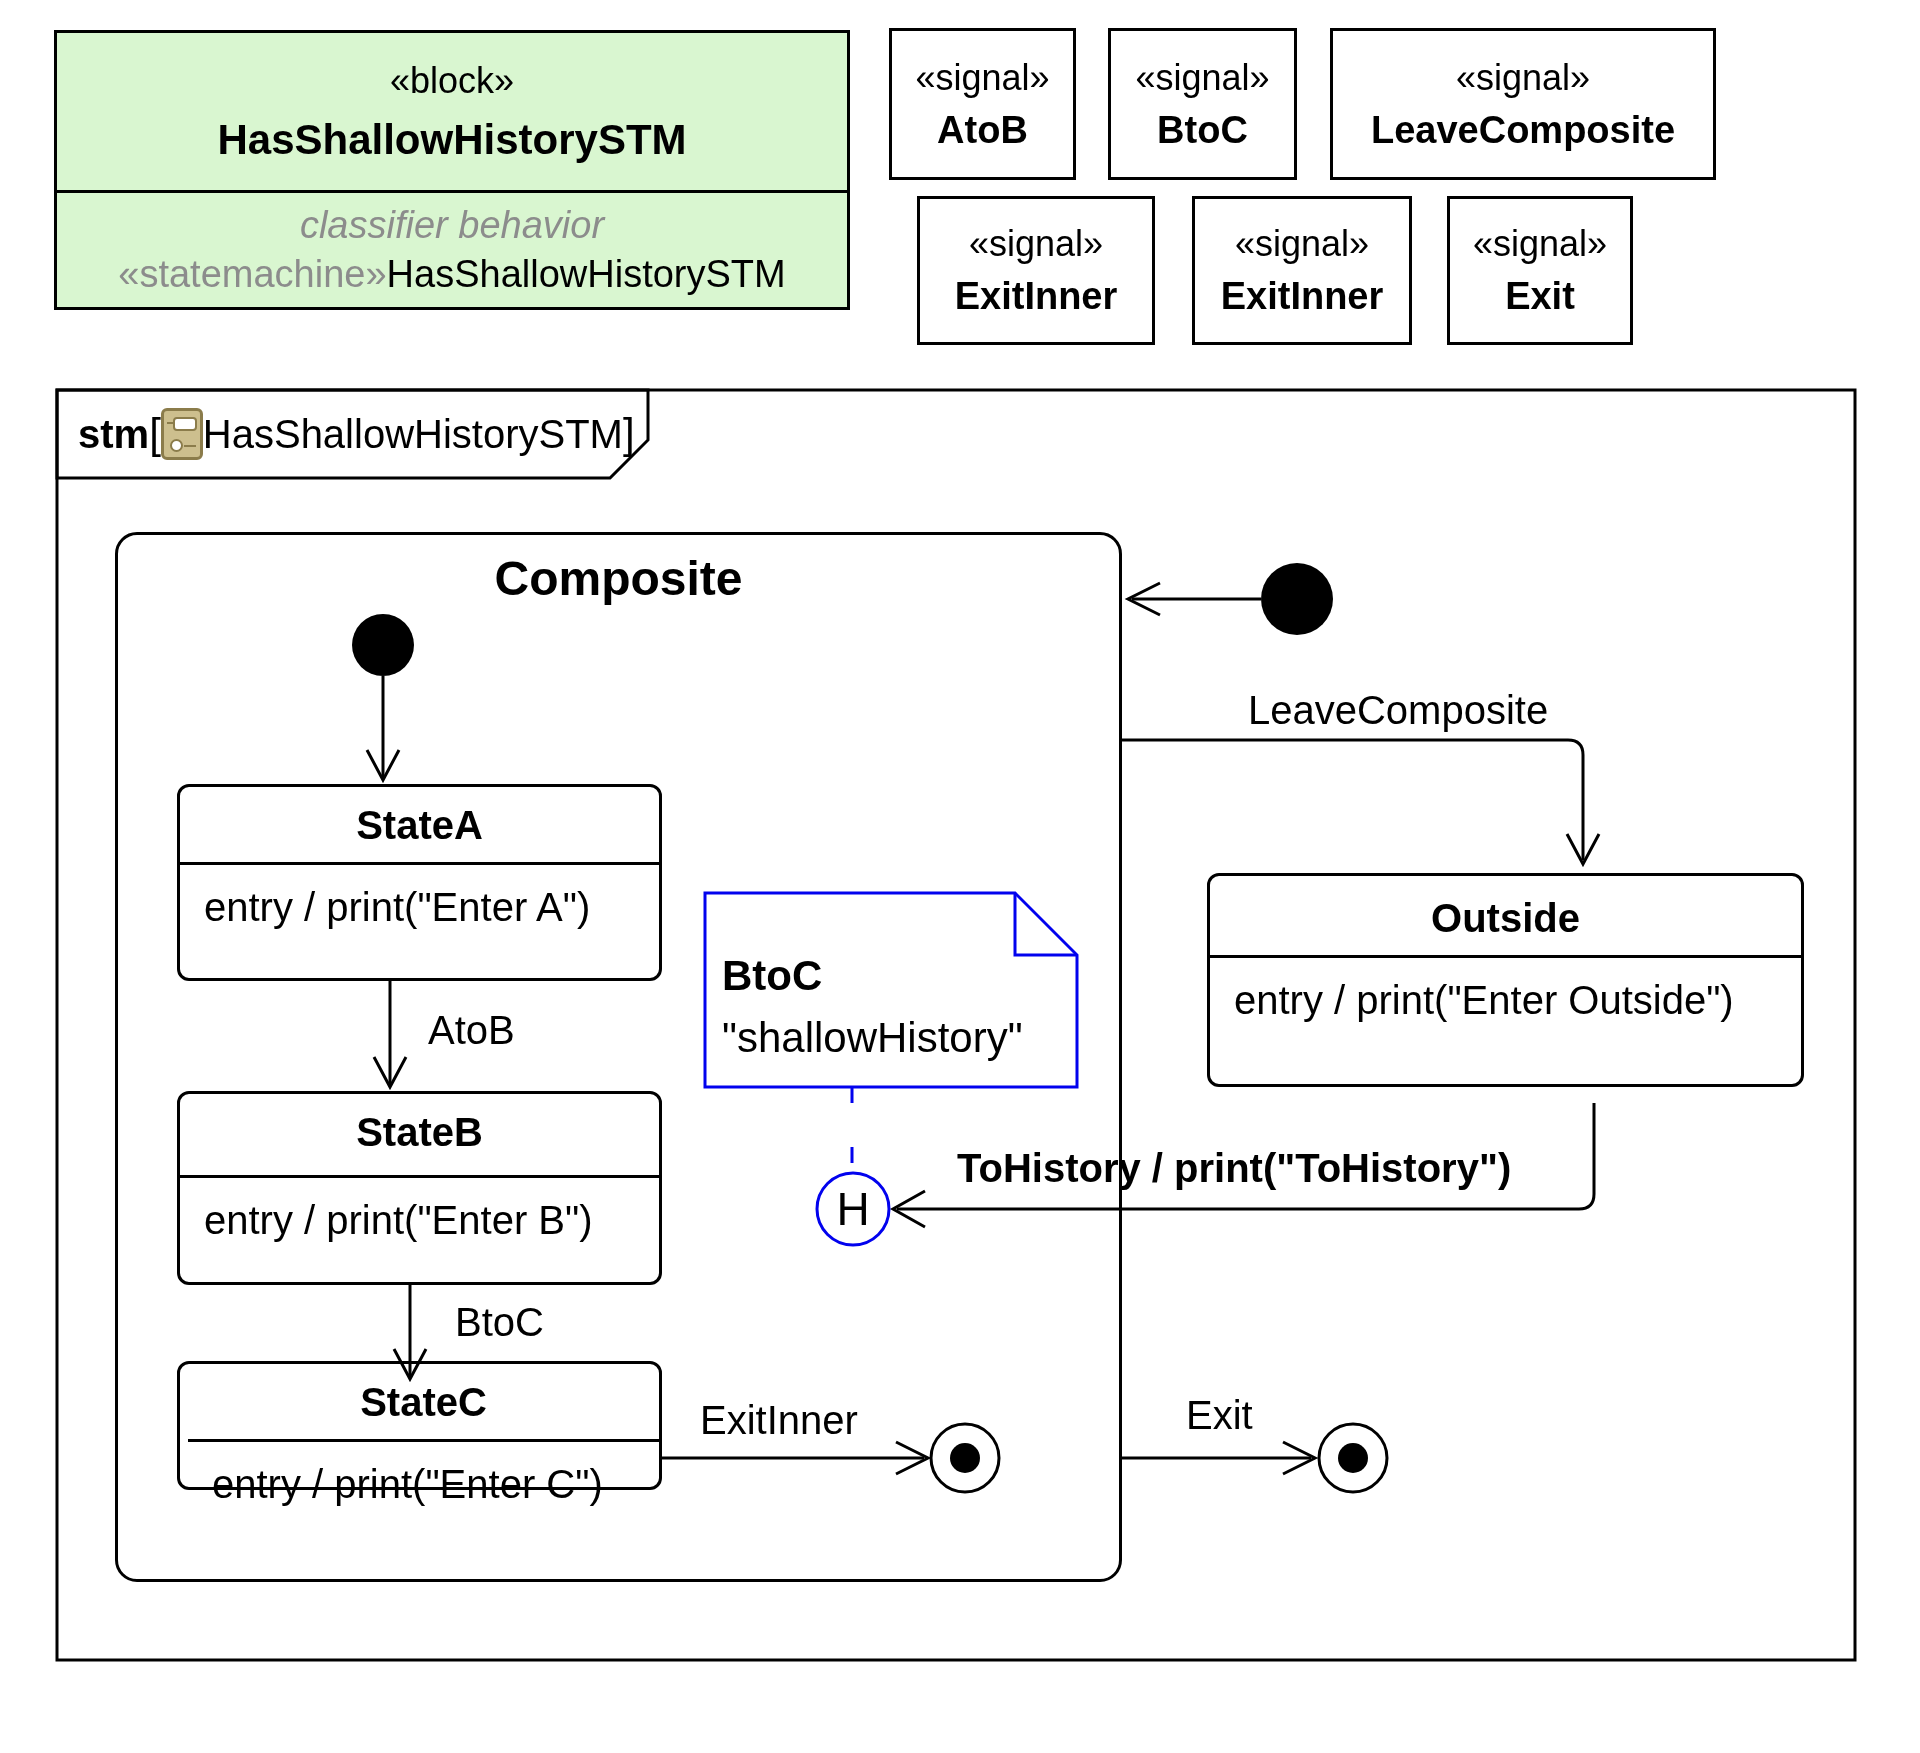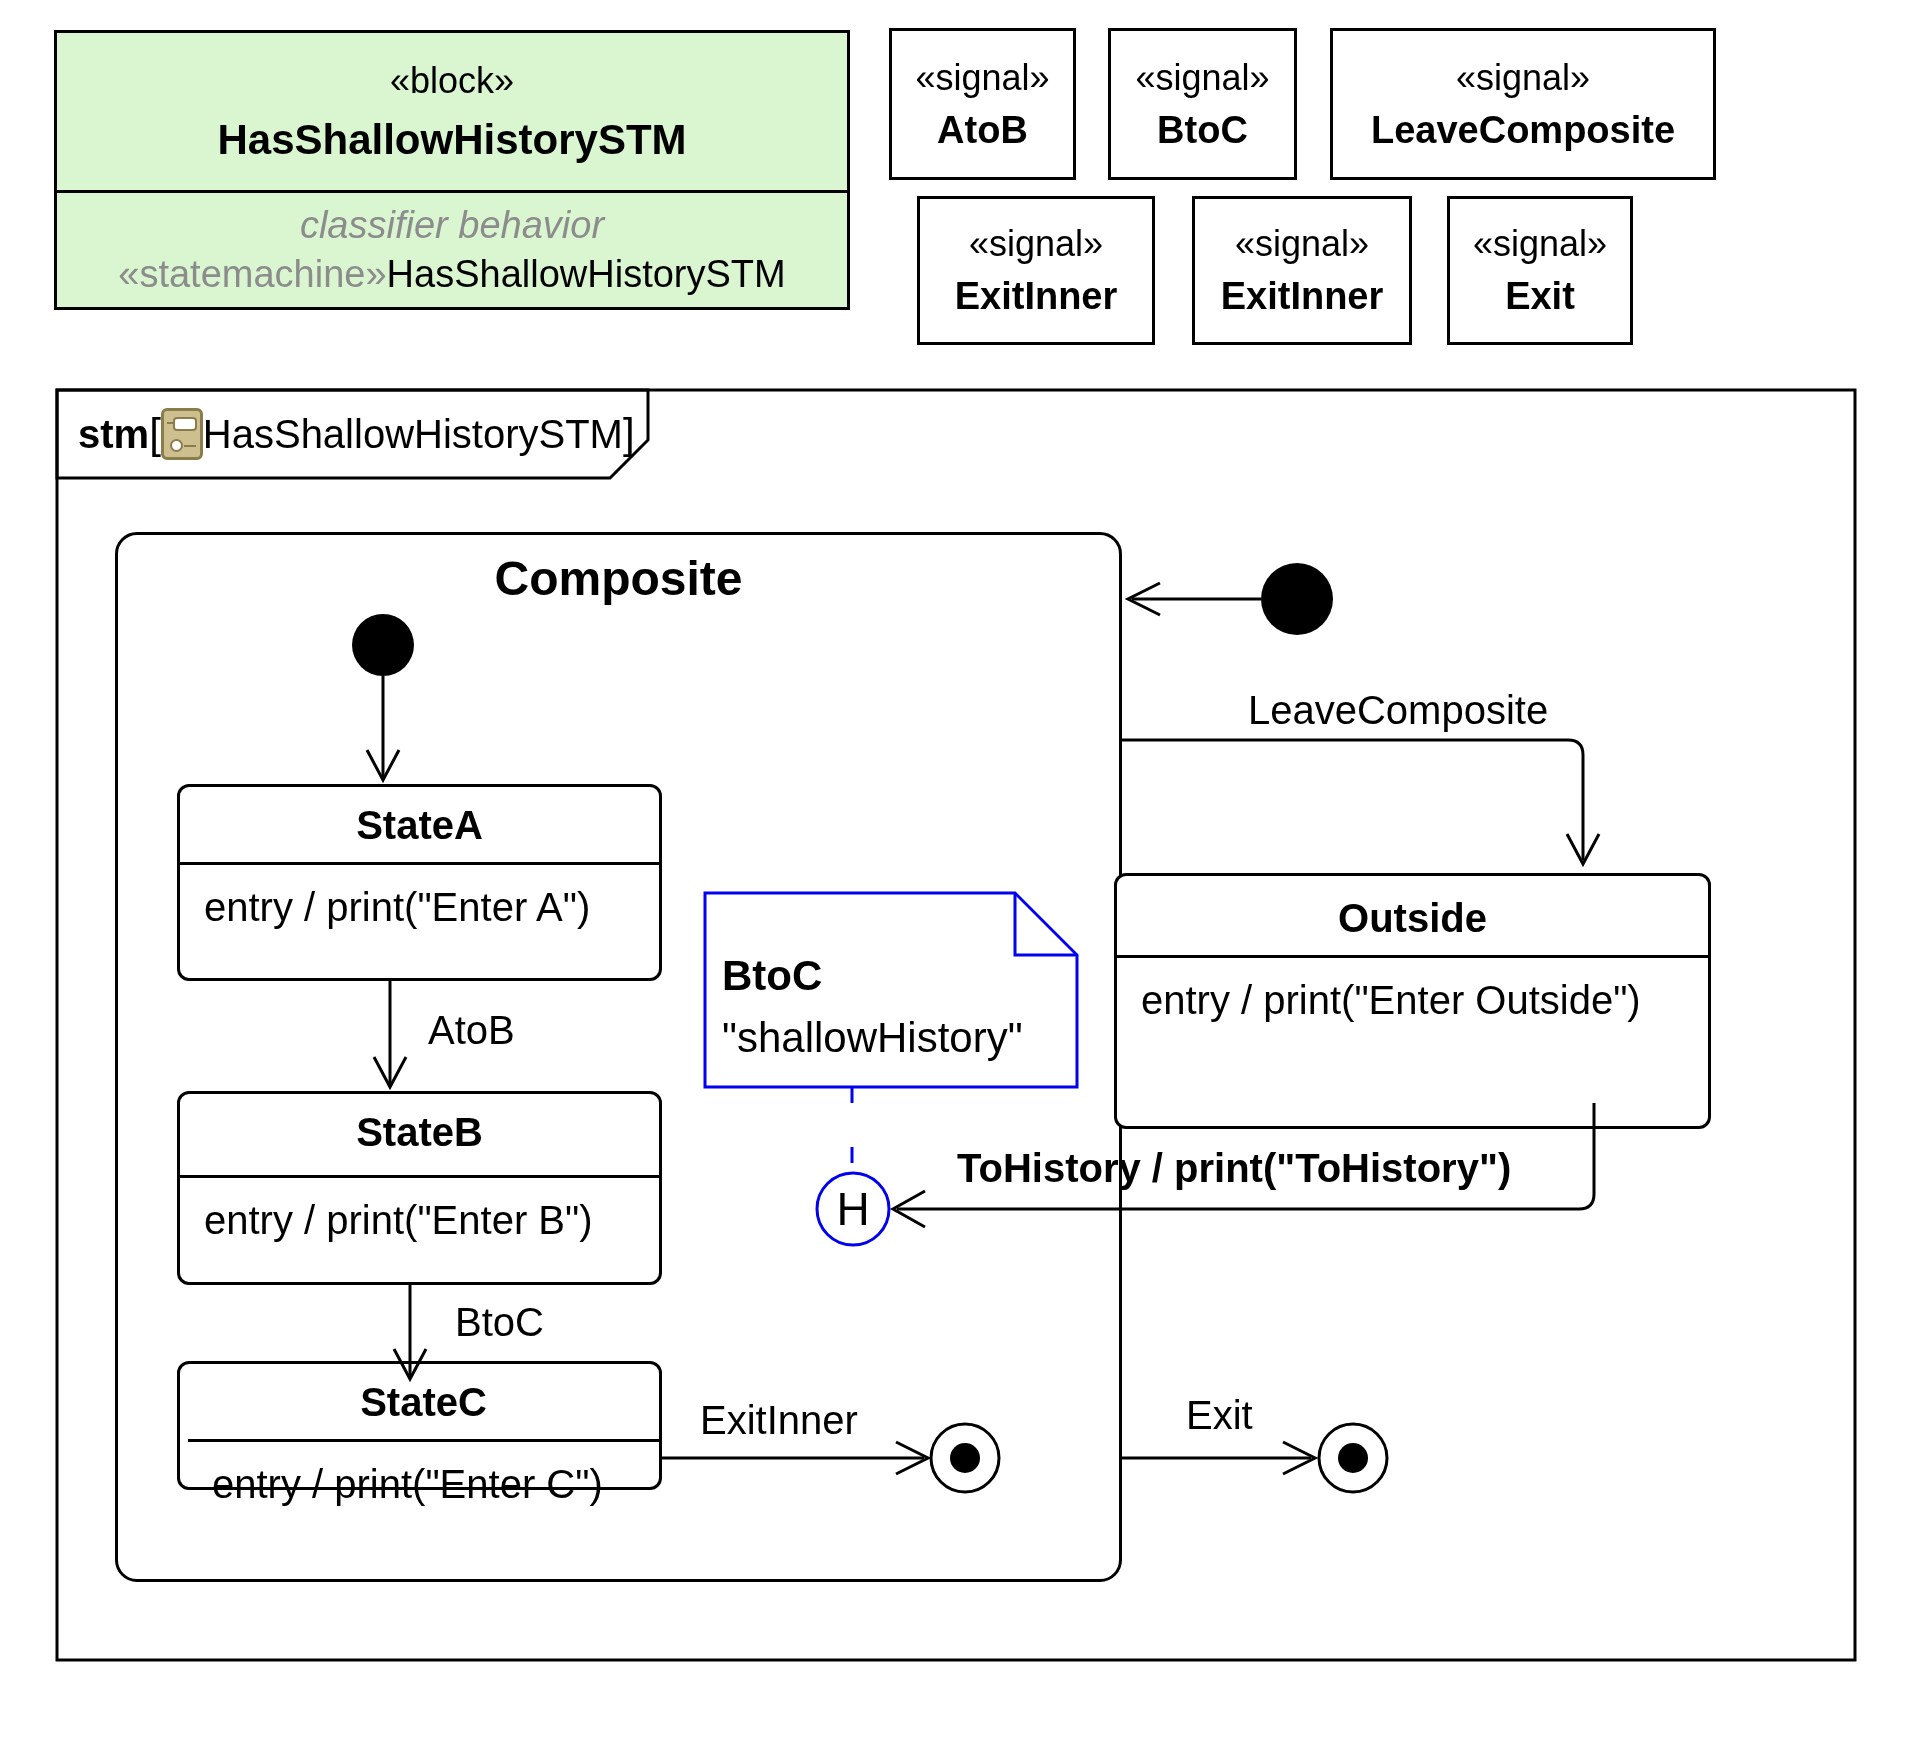--- a/index.html
+++ b/index.html
@@ -90,21 +90,21 @@
     font-size:40px; font-weight:bold; text-align:center;
     padding:16px 0 14px 0;
   }
   .state-body {
     border-top:3px solid #000; font-size:40px;
     padding:20px 0 0 24px; flex:1;
   }
   .st-a { left:177px; top:784px;  width:485px; height:197px; }
   .st-b { left:177px; top:1091px; width:485px; height:194px;gap:6px; }
   .st-c { left:177px; top:1361px; width:485px; height:129px;padding-left:8px; }
-  .st-outside { left:1114px; top:873px; width:597px; height:256px; }
+  .st-outside { left:1207px; top:873px; width:597px; height:214px; }
   .st-outside .state-title { padding-top:20px; }
 
   
   .note-text { left:722px; top:952px; width:340px; }
   .note-title { font-size:42px; font-weight:bold; margin-bottom:14px; }
   .note-body  { font-size:42px; }
 
   
   .tlabel { font-size:40px; white-space:nowrap; }
   .tlabel.bold { font-weight:bold; }

